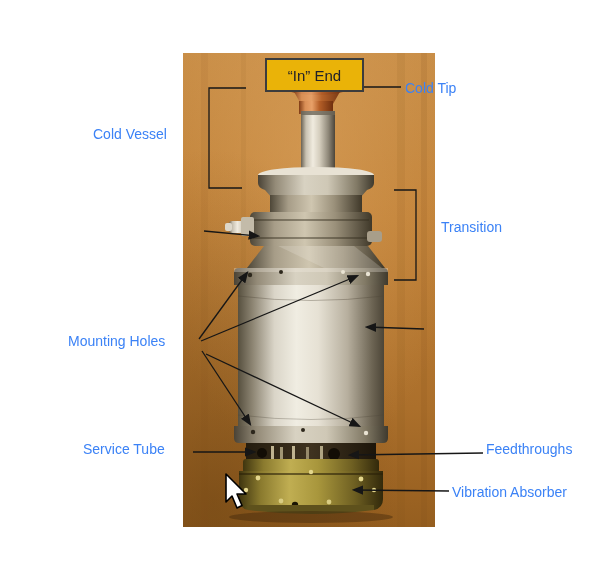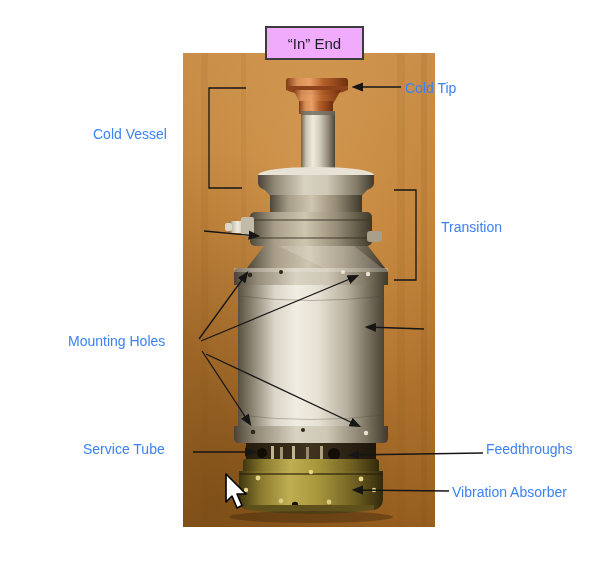--- a/index.html
+++ b/index.html
@@ -7,23 +7,23 @@
     position:relative;width:612px;height:573px;background:#ffffff;
     font-family:"Liberation Sans",sans-serif;overflow:hidden;
   }
   .photo{position:absolute;left:183px;top:53px;width:252px;height:474px;z-index:1;}
   .annot{position:absolute;left:0;top:0;width:612px;height:573px;z-index:3;pointer-events:none;}
   .lbl{
     position:absolute;z-index:4;font-size:14px;line-height:16px;color:#3b82f6;
     white-space:nowrap;pointer-events:none;
   }
   .endbox{
-    position:absolute;z-index:5;background:#f0abfc;border:2px solid #3c3c3c;
+    position:absolute;z-index:5;background:#eab308;border:2px solid #3c3c3c;
     display:flex;align-items:center;justify-content:center;
-    font-size:15px;color:#20202a;
+    font-size:15px;color:#20202a;margin-top:32px;
   }
 </style>
 </head>
 <body>
 
 <div id="scene">
 
   <svg class="photo" viewBox="0 0 252 474" aria-hidden="true">
     <defs>
       <linearGradient id="wood" x1="0" y1="0" x2="0" y2="1">

